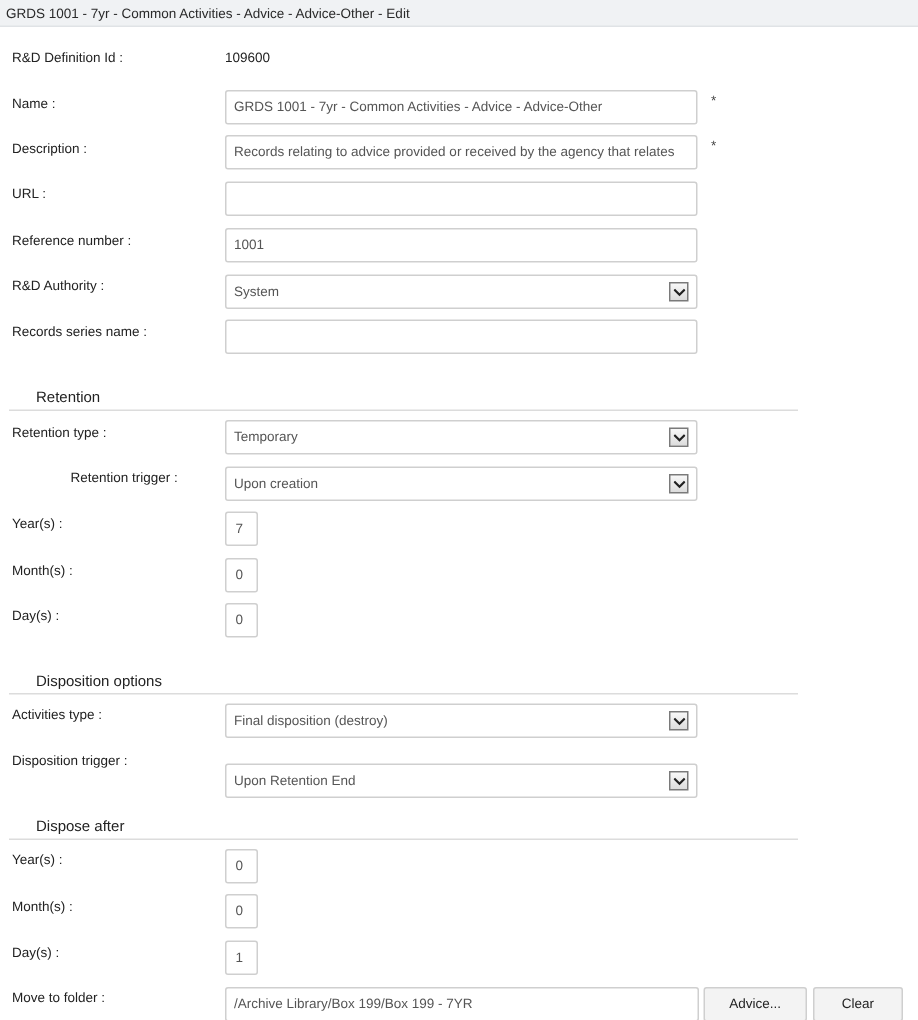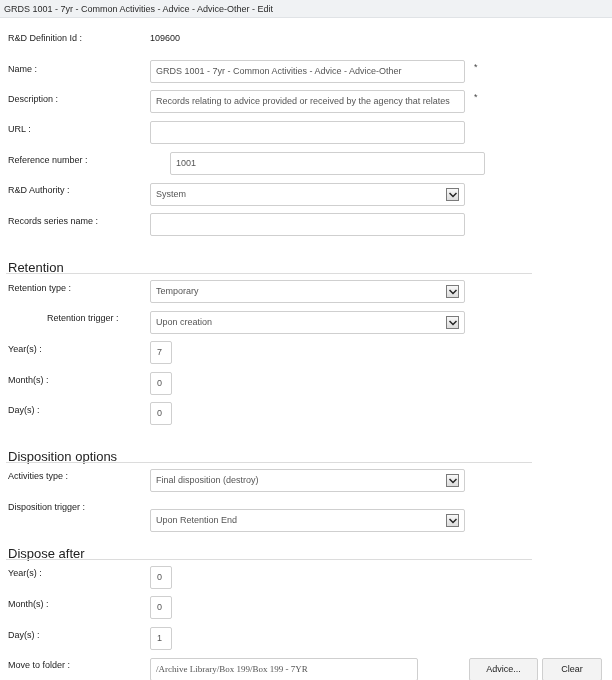--- a/index.html
+++ b/index.html
@@ -26,21 +26,21 @@
 
     .dd-btn {
       position: absolute; right: 5px; top: 4px; width: 13px; height: 13px;
       border: 1px solid #7a7a7a; background: linear-gradient(#f8f8f8, #dcdcdc);
       display: flex; align-items: center; justify-content: center;
     }
     .dd-btn svg { width: 8px; height: 6px; }
 
     .required { position: absolute; left: 474px; font-size: 9px; color: #444; }
 
-    .section-title { position: absolute; left: 8px; font-size: 13px; color: #222; text-align: center; }
+    .section-title { position: absolute; left: 24px; font-size: 10px; color: #222; text-align: center; }
     .section-rule { position: absolute; left: 6px; width: 526px; height: 1px; background: #dcdcdc; }
 
     .btn {
       position: absolute; height: 23px; border: 1px solid #cfcfcf; border-radius: 2px;
       background: #f3f3f3; font-family: "Liberation Sans", sans-serif; font-size: 9px; color: #222;
       text-align: center; line-height: 21px;
     }
   </style>
 </head>
 <body>
@@ -55,21 +55,21 @@
 <div class="required" style="top:62px;">*</div>
 
 <div class="label" style="top:94px;">Description :</div>
 <div class="field" style="top:90px;">Records relating to advice provided or received by the agency that relates</div>
 <div class="required" style="top:92px;">*</div>
 
 <div class="label" style="top:124px;">URL :</div>
 <div class="field" style="top:121px;"></div>
 
 <div class="label" style="top:155px;">Reference number :</div>
-<div class="field" style="top:152px;margin-left:20px;">1001</div>
+<div class="field" style="top:152px;">1001</div>
 
 <div class="label" style="top:185px;">R&amp;D Authority :</div>
 <div class="field select" style="top:183px;">
   <span>System</span>
   <span class="dd-btn">
     <svg viewBox="0 0 8 6">
         <path d="M0.5 1 L4 4.5 L7.5 1" fill="none" stroke="#222" stroke-width="1.5"></path>
       </svg>
   </span>
 </div>
@@ -138,15 +138,15 @@
 <div class="label" style="top:568px;">Year(s) :</div>
 <div class="field small" style="top:566px;">0</div>
 
 <div class="label" style="top:599px;">Month(s) :</div>
 <div class="field small" style="top:596px;">0</div>
 
 <div class="label" style="top:630px;">Day(s) :</div>
 <div class="field small" style="top:627px;">1</div>
 
 <div class="label" style="top:660px;">Move to folder :</div>
-<div class="field" style="top:658px; width:268px;font-family:Liberation Serif, serif;">/Archive Library/Box 199/Box 199 - 7YR</div>
+<div class="field" style="top:658px; width:316px;">/Archive Library/Box 199/Box 199 - 7YR</div>
 <div class="btn" style="top:658px; left:469px; width:69px;">Advice...</div>
 <div class="btn" style="top:658px; left:542px; width:60px;">Clear</div>
 
 </body></html>

